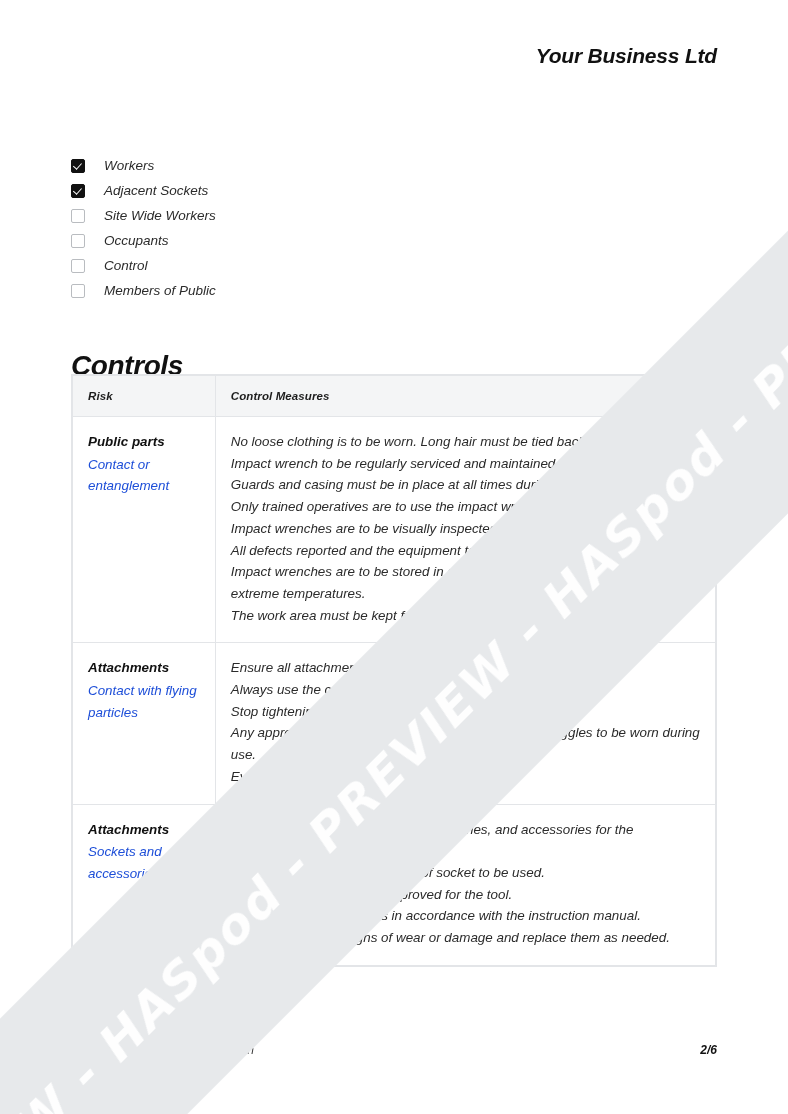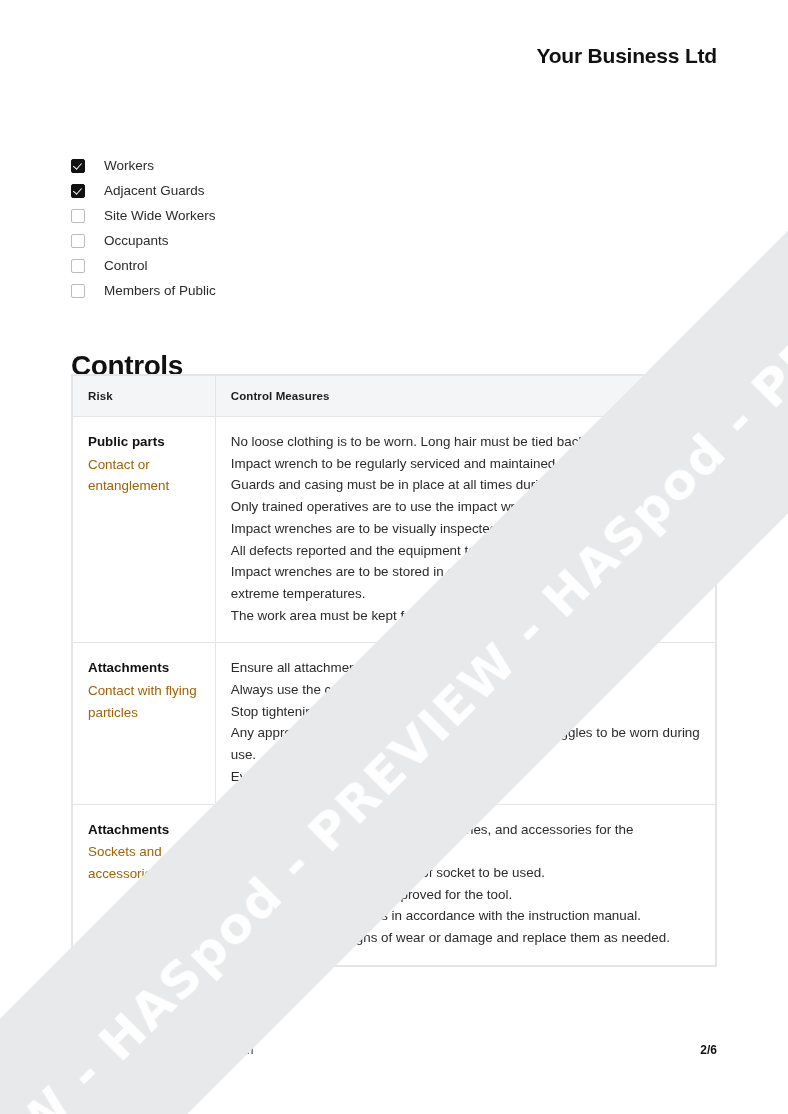--- a/index.html
+++ b/index.html
@@ -12,20 +12,21 @@
     color: #1a1a1a;
     -webkit-font-smoothing: antialiased;
   }
   .page {
     position: relative;
     width: 788px;
     height: 1114px;
     background: #ffffff;
     overflow: hidden;
     box-sizing: border-box;
+    font-style: italic;
   }
 
   
   .watermark {
     position: absolute;
     left: -220px;
     top: -120px;
     width: 1500px;
     height: 1500px;
     pointer-events: none;
@@ -163,21 +164,21 @@
     font-size: 13.4px;
     line-height: 1.62;
     color: #2b2b2b;
   }
   .risk-name {
     font-weight: 700;
     color: #111111;
     display: block;
     margin-bottom: 1px;
   }
-  .risk-desc { display: block; color: #a16207; }
+  .risk-desc { display: block; color: #1d4ed8; }
   .measure-line { display: block; }
 
   
   .footer {
     position: absolute;
     left: 71px;
     right: 71px;
     top: 1043px;
     display: flex;
     justify-content: space-between;
@@ -202,21 +203,21 @@
   <div class="brand">Your Business Ltd</div>
 
 
   <div class="checklist" id="checklist">
       <div class="check-row">
         <span class="box on"></span>
         <span class="check-label">Workers</span>
       </div>
       <div class="check-row">
         <span class="box on"></span>
-        <span class="check-label">Adjacent Guards</span>
+        <span class="check-label">Adjacent Sockets</span>
       </div>
       <div class="check-row">
         <span class="box off"></span>
         <span class="check-label">Site Wide Workers</span>
       </div>
       <div class="check-row">
         <span class="box off"></span>
         <span class="check-label">Occupants</span>
       </div>
       <div class="check-row">

